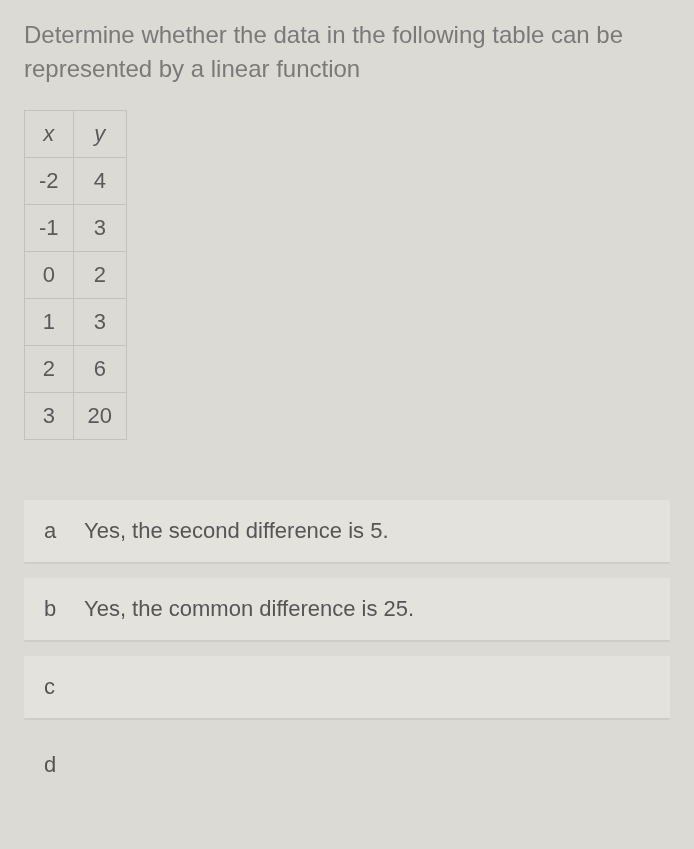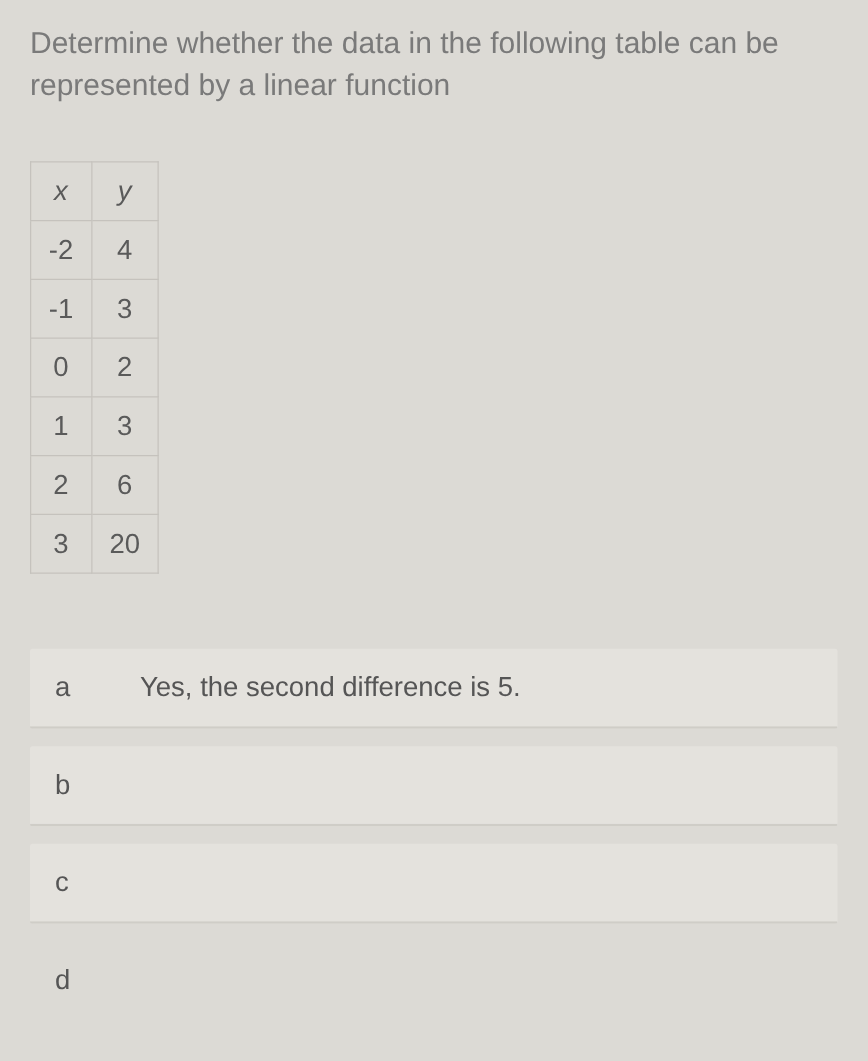--- a/index.html
+++ b/index.html
@@ -12,21 +12,21 @@
       background: #dcdad5;
       width: 694px;
       height: 849px;
       padding: 18px 24px;
       color: #555;
     }
     .question-text {
       font-size: 24px;
       color: #7a7a7a;
       line-height: 1.4;
-      margin-bottom: 44px;
+      margin-bottom: 25px;
       font-weight: 400;
     }
     .data-table {
       border-collapse: collapse;
       margin-bottom: 60px;
     }
     .data-table th,
     .data-table td {
       border: 1px solid #c5c2bd;
       padding: 10px 14px;
@@ -53,21 +53,20 @@
     }
     .option-label {
       font-size: 22px;
       color: #555;
       width: 40px;
       flex-shrink: 0;
     }
     .option-text {
       font-size: 22px;
       color: #555;
-      margin-left: 28px;
     }
     .option-row:last-child {
       background: transparent;
       border-bottom: none;
     }
   </style>
 </head>
 <body>
 
 <div class="question-text">Determine whether the data in the following table can be represented by a linear function</div>
@@ -107,20 +106,21 @@
   </tbody>
 </table>
 
 <div class="options">
   <div class="option-row">
     <span class="option-label">a</span>
     <span class="option-text">Yes, the second difference is 5.</span>
   </div>
   <div class="option-row">
     <span class="option-label">b</span>
+    <span class="option-text">Yes, the common difference is 25.</span>
   </div>
   <div class="option-row">
     <span class="option-label">c</span>
   </div>
   <div class="option-row">
     <span class="option-label">d</span>
   </div>
 </div>
 
 </body></html>

